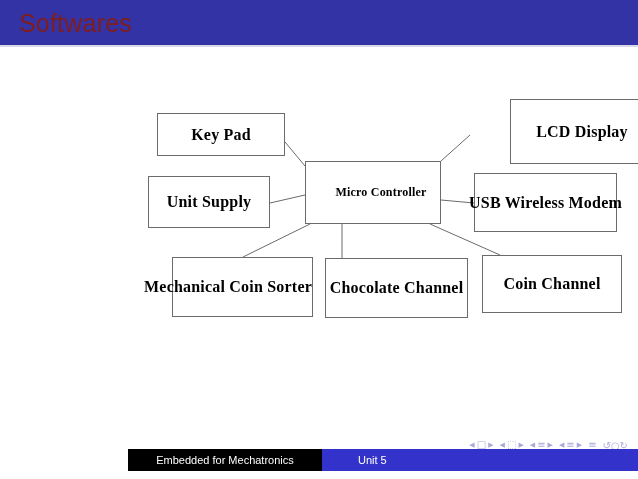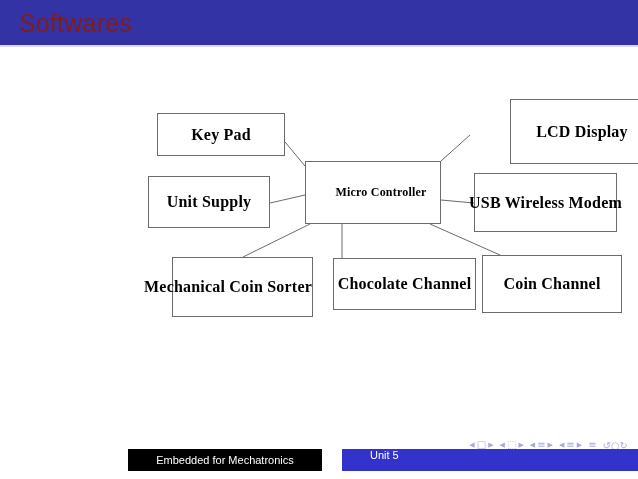--- a/index.html
+++ b/index.html
@@ -115,35 +115,34 @@
   }
 
   
   #footer {
     position: absolute;
     left: 128px;
     top: 449px;
     width: 510px;
     height: 22px;
     display: flex;
-    gap: 20px;
   }
   #footer-left {
     width: 194px;
     background: #000000;
     display: flex;
     align-items: center;
     justify-content: center;
   }
   #footer-right {
     flex: 1;
     background: #3333cc;
     display: flex;
-    align-items: flex-start;
-    padding-left: 28px;
+    align-items: center;
+    padding-left: 36px;
   }
   .footer-text {
     font-family: "Liberation Sans", sans-serif;
     font-size: 11px;
     color: #ffffff;
     white-space: nowrap;
   }
 </style>
 </head>
 <body>
@@ -185,21 +184,21 @@
     </div>
 
     <div class="node-box" style="left:474px; top:128px; width:143px; height:59px;">
       <span class="node-label">USB Wireless Modem</span>
     </div>
 
     <div class="node-box" style="left:172px; top:212px; width:141px; height:60px;justify-content:flex-end;">
       <span class="node-label">Mechanical Coin Sorter</span>
     </div>
 
-    <div class="node-box" style="left:333px; top:213px; width:143px; height:52px;align-items:center;">
+    <div class="node-box" style="left:325px; top:213px; width:143px; height:60px;align-items:center;">
       <span class="node-label">Chocolate Channel</span>
     </div>
 
     <div class="node-box" style="left:482px; top:210px; width:140px; height:58px;">
       <span class="node-label">Coin Channel</span>
     </div>
 
   </div>
 
   <div id="nav-symbols">

